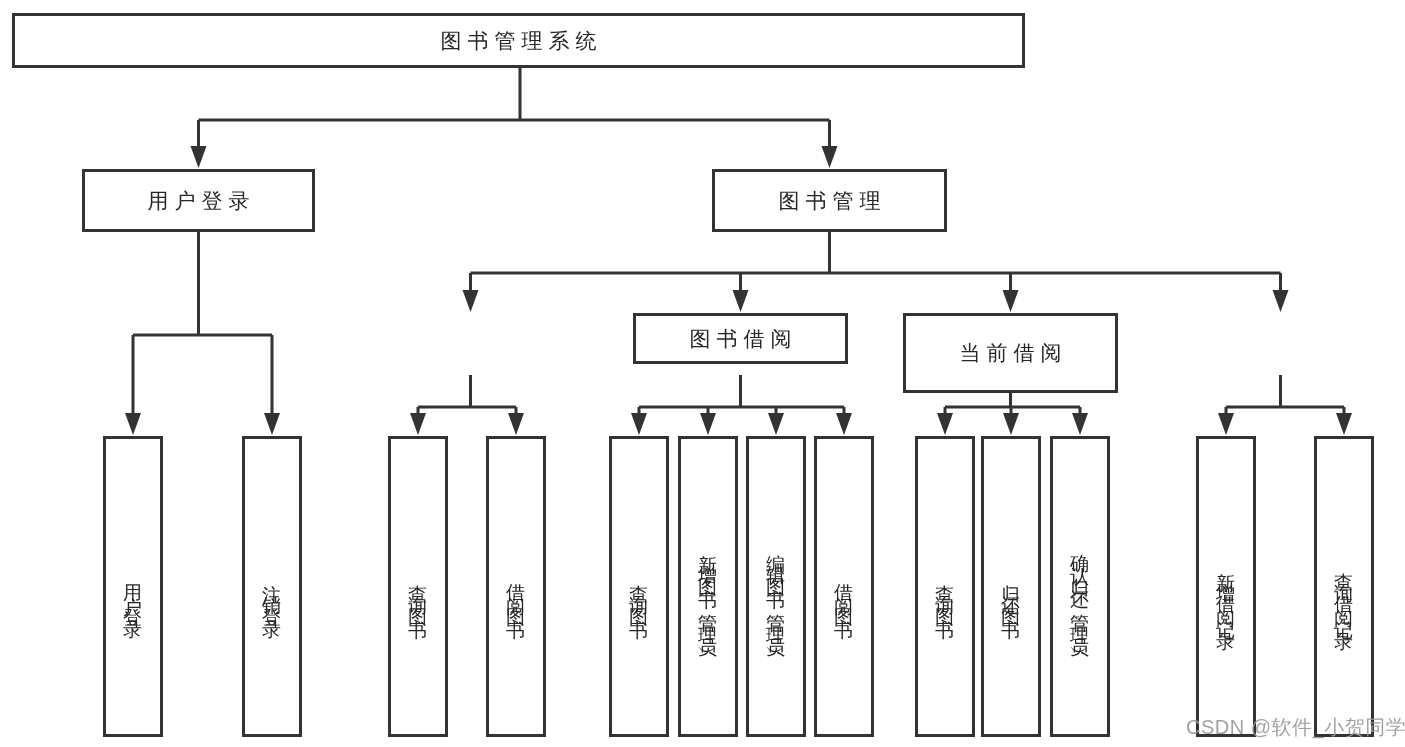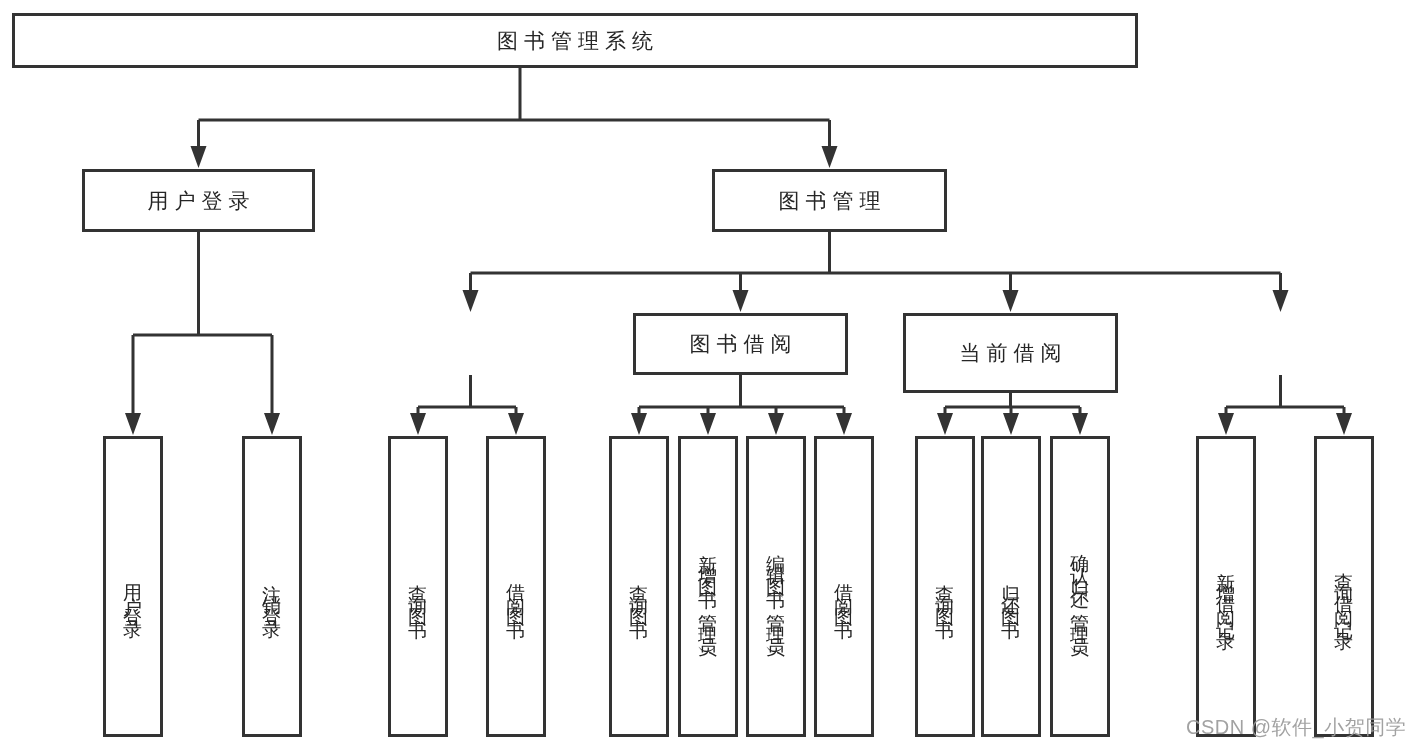--- a/index.html
+++ b/index.html
@@ -75,32 +75,32 @@
          M700 413 L716 413 L708 435 Z
          M768 413 L784 413 L776 435 Z
          M836 413 L852 413 L844 435 Z
          M937 413 L953 413 L945 435 Z
          M1003 413 L1019 413 L1011 435 Z
          M1072 413 L1088 413 L1080 435 Z
          M1218 413 L1234 413 L1226 435 Z
          M1336 413 L1352 413 L1344 435 Z"></path>
   </svg>
 
-  <div class="box" style="left:12px;top:13px;width:1126px;height:55px">
+  <div class="box" style="left:12px;top:13px;width:1013px;height:55px">
     <span class="h-label">图书管理系统</span>
   </div>
 
   <div class="box" style="left:82px;top:169px;width:233px;height:63px">
     <span class="h-label">用户登录</span>
   </div>
   <div class="box" style="left:712px;top:169px;width:235px;height:63px">
     <span class="h-label">图书管理</span>
   </div>
 
-  <div class="box" style="left:633px;top:313px;width:215px;height:62px">
+  <div class="box" style="left:633px;top:313px;width:215px;height:51px">
     <span class="h-label">图书借阅</span>
   </div>
   <div class="box" style="left:903px;top:313px;width:215px;height:80px">
     <span class="h-label">当前借阅</span>
   </div>
 
   <div class="box" style="left:103px;top:436px;width:60px;height:301px">
     <span class="v-label">用户登录</span>
   </div>
   <div class="box" style="left:242px;top:436px;width:60px;height:301px">

